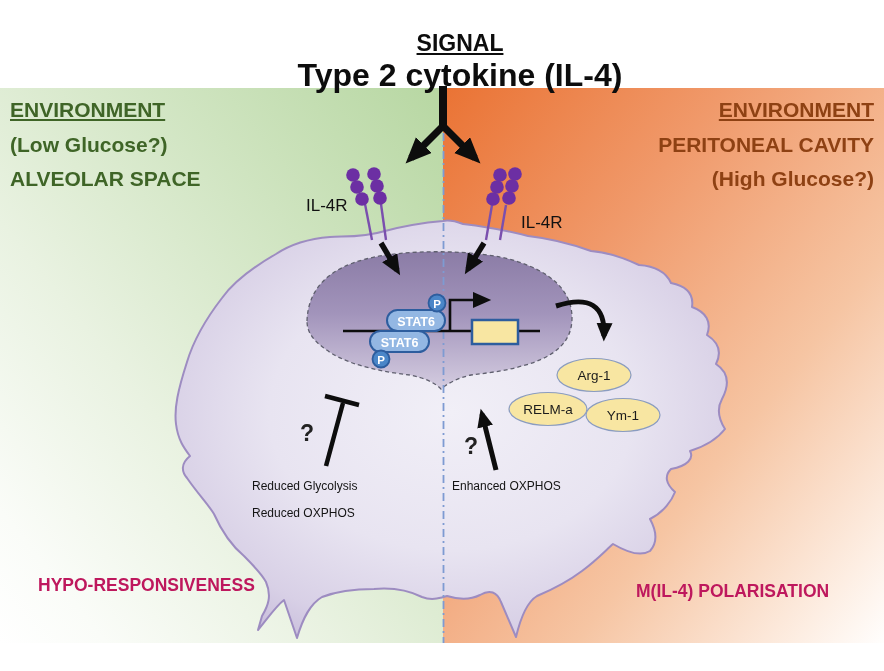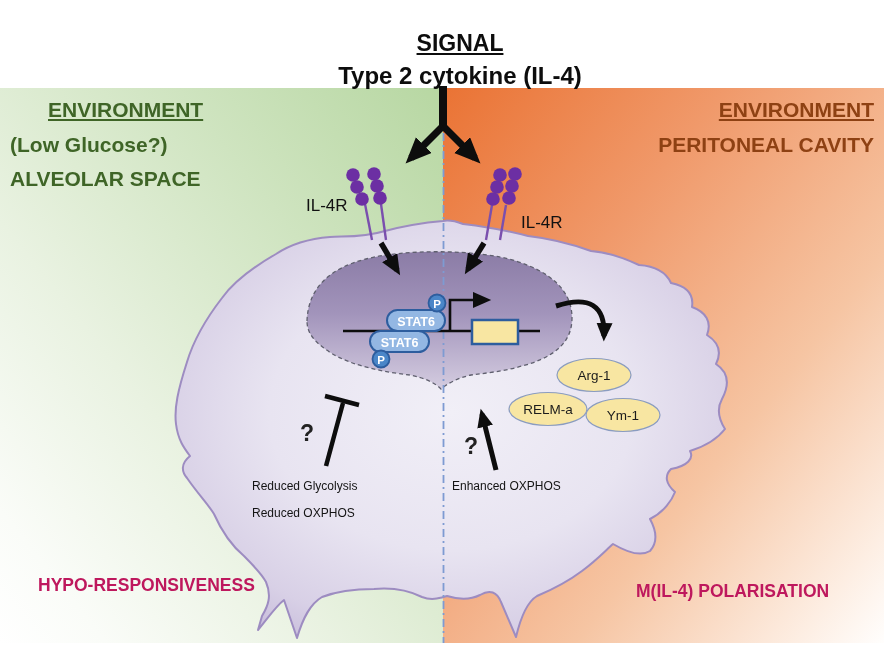--- a/index.html
+++ b/index.html
@@ -14,25 +14,25 @@
   }
   .bg-right{
     left:443px;width:441px;
     background:linear-gradient(to bottom right,#ea7334 0%,#f0996a 32%,#f6c5a3 65%,#fdeee3 90%,#fffefd 100%);
   }
   svg.diagram{position:absolute;left:0;top:0;}
   svg text{font-family:"Liberation Sans",sans-serif;}
   .txt{position:absolute;white-space:nowrap;}
   .title-block{left:260px;top:7px;width:400px;text-align:center;color:#0d0d0d;margin-top:20px;}
   .title-1{font-size:23px;font-weight:bold;text-decoration:underline;line-height:33px;}
-  .title-2{font-size:24px;font-weight:bold;line-height:31px;}
+  .title-2{font-size:32px;font-weight:bold;line-height:31px;}
   .env{font-size:21px;font-weight:bold;line-height:34.5px;}
   .env-left{left:10px;top:93px;color:#3f6527;text-align:left;}
   .env-right{right:10px;top:93px;color:#8e4113;text-align:right;}
-  .env .u{text-decoration:underline;margin-left:38px;}
+  .env .u{text-decoration:underline;}
   .env div{display:block;}
   .il4r{font-size:17px;font-weight:500;color:#111;}
   .qmark{font-size:23px;font-weight:600;color:#222;}
   .metab{font-size:12px;font-weight:500;color:#141414;line-height:27px;}
   .outcome{font-size:17.5px;font-weight:bold;color:#be185d;line-height:28px;}
 </style>
 </head>
 <body>
 
 <div class="stage">
@@ -163,20 +163,21 @@
   </div>
 
   <div class="txt env env-left">
     <div class="u">ENVIRONMENT</div>
     <div>(Low Glucose?)</div>
     <div>ALVEOLAR SPACE</div>
   </div>
   <div class="txt env env-right">
     <div class="u">ENVIRONMENT</div>
     <div>PERITONEAL CAVITY</div>
+    <div>(High Glucose?)</div>
   </div>
 
   <div class="txt il4r" style="left:306px;top:196px;">IL-4R</div>
   <div class="txt il4r" style="left:521px;top:213px;">IL-4R</div>
 
   <div class="txt qmark" style="left:300px;top:420px;">?</div>
   <div class="txt qmark" style="left:464px;top:433px;">?</div>
 
   <div class="txt metab" style="left:252px;top:473px;">
     <div>Reduced Glycolysis</div>

